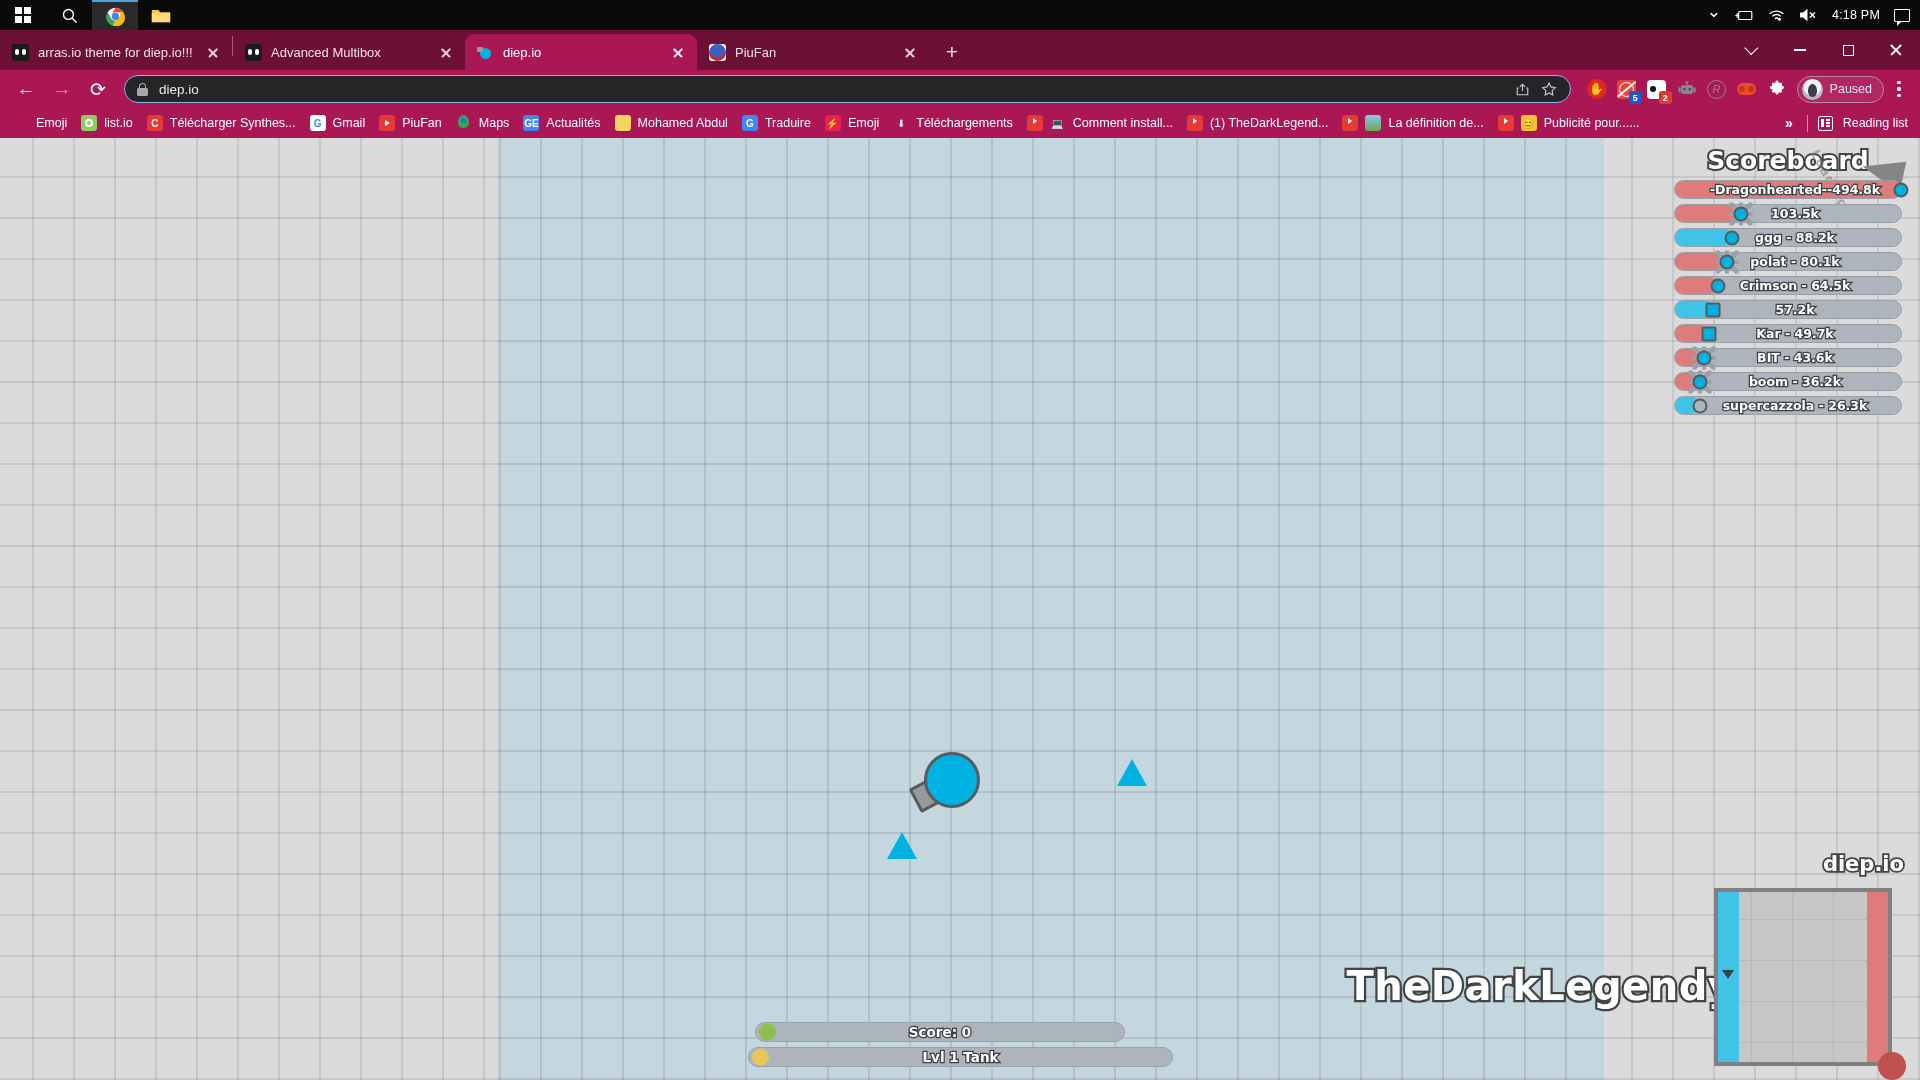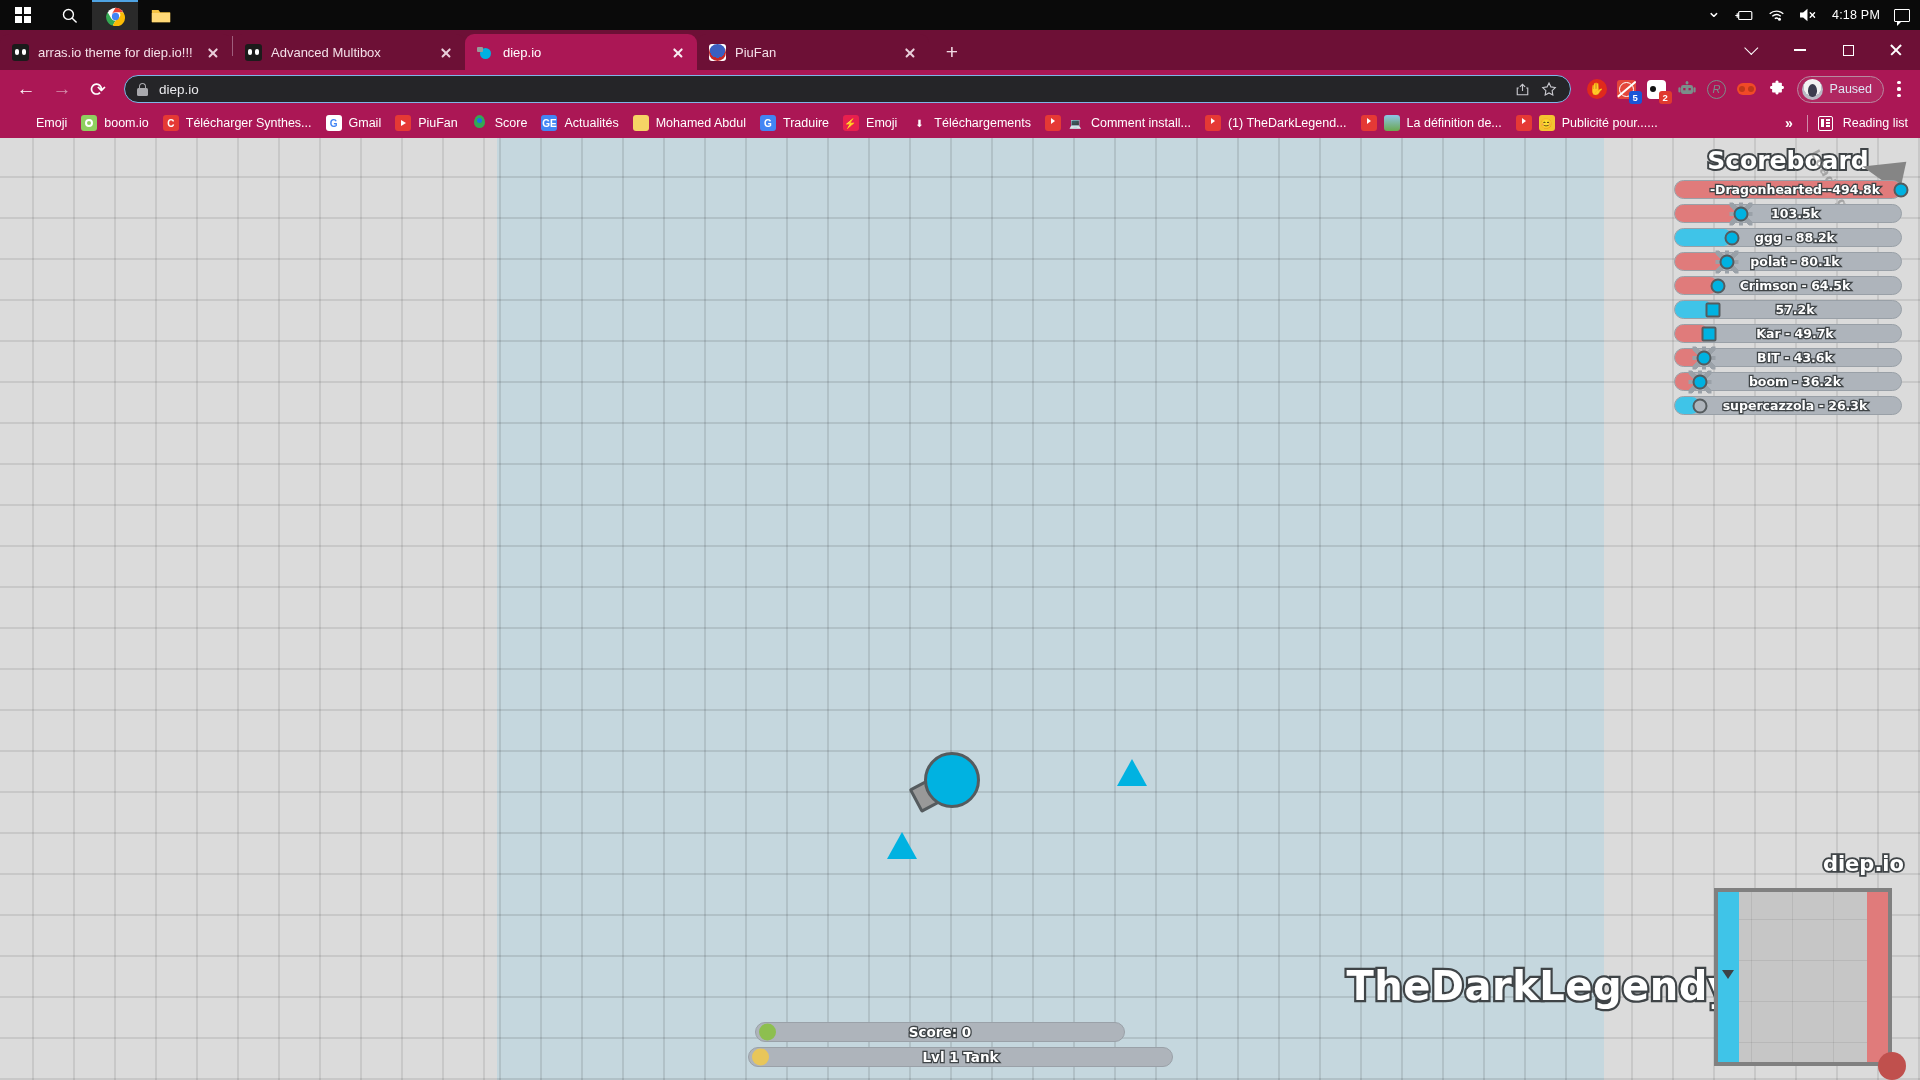--- a/index.html
+++ b/index.html
@@ -585,37 +585,37 @@
         <i></i>
         <i></i>
         <i></i>
         <i></i>
         <i></i>
       </span>
     <span>Emoji</span>
   </div>
   <div class="bm">
     <span class="bmi i-arras"></span>
-    <span>boom.io</span>
+    <span>list.io</span>
   </div>
   <div class="bm">
     <span class="bmi i-red">C</span>
     <span>Télécharger Synthes...</span>
   </div>
   <div class="bm">
     <span class="bmi i-g">G</span>
     <span>Gmail</span>
   </div>
   <div class="bm">
     <span class="bmi i-yt"></span>
     <span>PiuFan</span>
   </div>
   <div class="bm">
     <span class="bmi i-maps"></span>
-    <span>Score</span>
+    <span>Maps</span>
   </div>
   <div class="bm">
     <span class="bmi i-news">GE</span>
     <span>Actualités</span>
   </div>
   <div class="bm">
     <span class="bmi i-doc"></span>
     <span>Mohamed Abdul</span>
   </div>
   <div class="bm">

